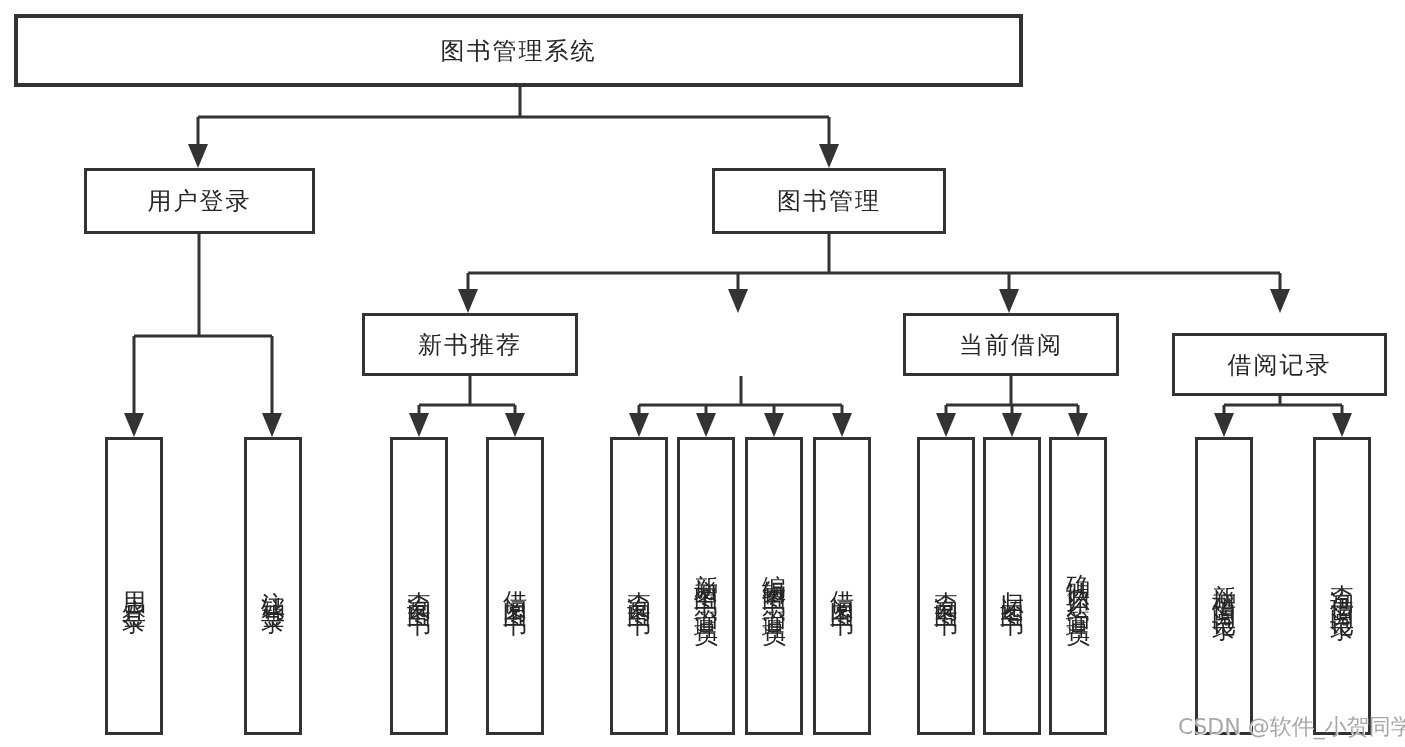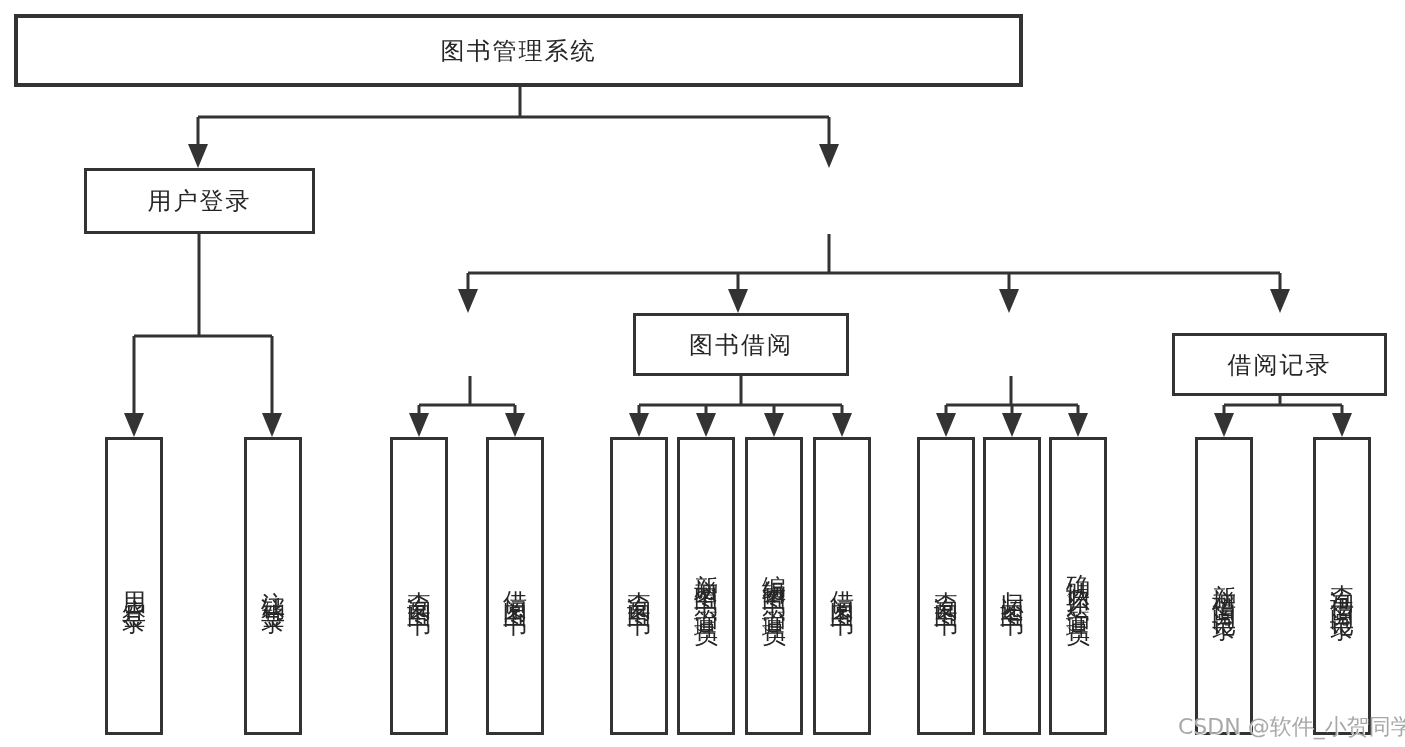--- a/index.html
+++ b/index.html
@@ -106,23 +106,29 @@
     </g>
   </svg>
 
   <div class="box" style="left:14px; top:14px; width:1009px; height:73px; border-width:4px;">
     <span class="lbl">图书管理系统</span>
   </div>
 
   <div class="box lvl2" style="left:84px; width:231px;">
     <span class="lbl">用户登录</span>
   </div>
+  <div class="box lvl2" style="left:712px; width:234px;">
+    <span class="lbl">图书管理</span>
+  </div>
 
-  <div class="box lvl3" style="left:633px; width:216px;">
-    <span class="lbl">图书借阅</span>
+  <div class="box lvl3" style="left:362px; width:216px;">
+    <span class="lbl">新书推荐</span>
+  </div>
+  <div class="box lvl3" style="left:903px; width:216px;">
+    <span class="lbl">当前借阅</span>
   </div>
   <div class="box lvl3" style="left:1172px; width:215px;margin-top:20px;">
     <span class="lbl">借阅记录</span>
   </div>
 
   <div class="box leaf" style="left:105px;">
     <span class="lbl">用户登录</span>
   </div>
   <div class="box leaf" style="left:244px;">
     <span class="lbl">注销登录</span>

